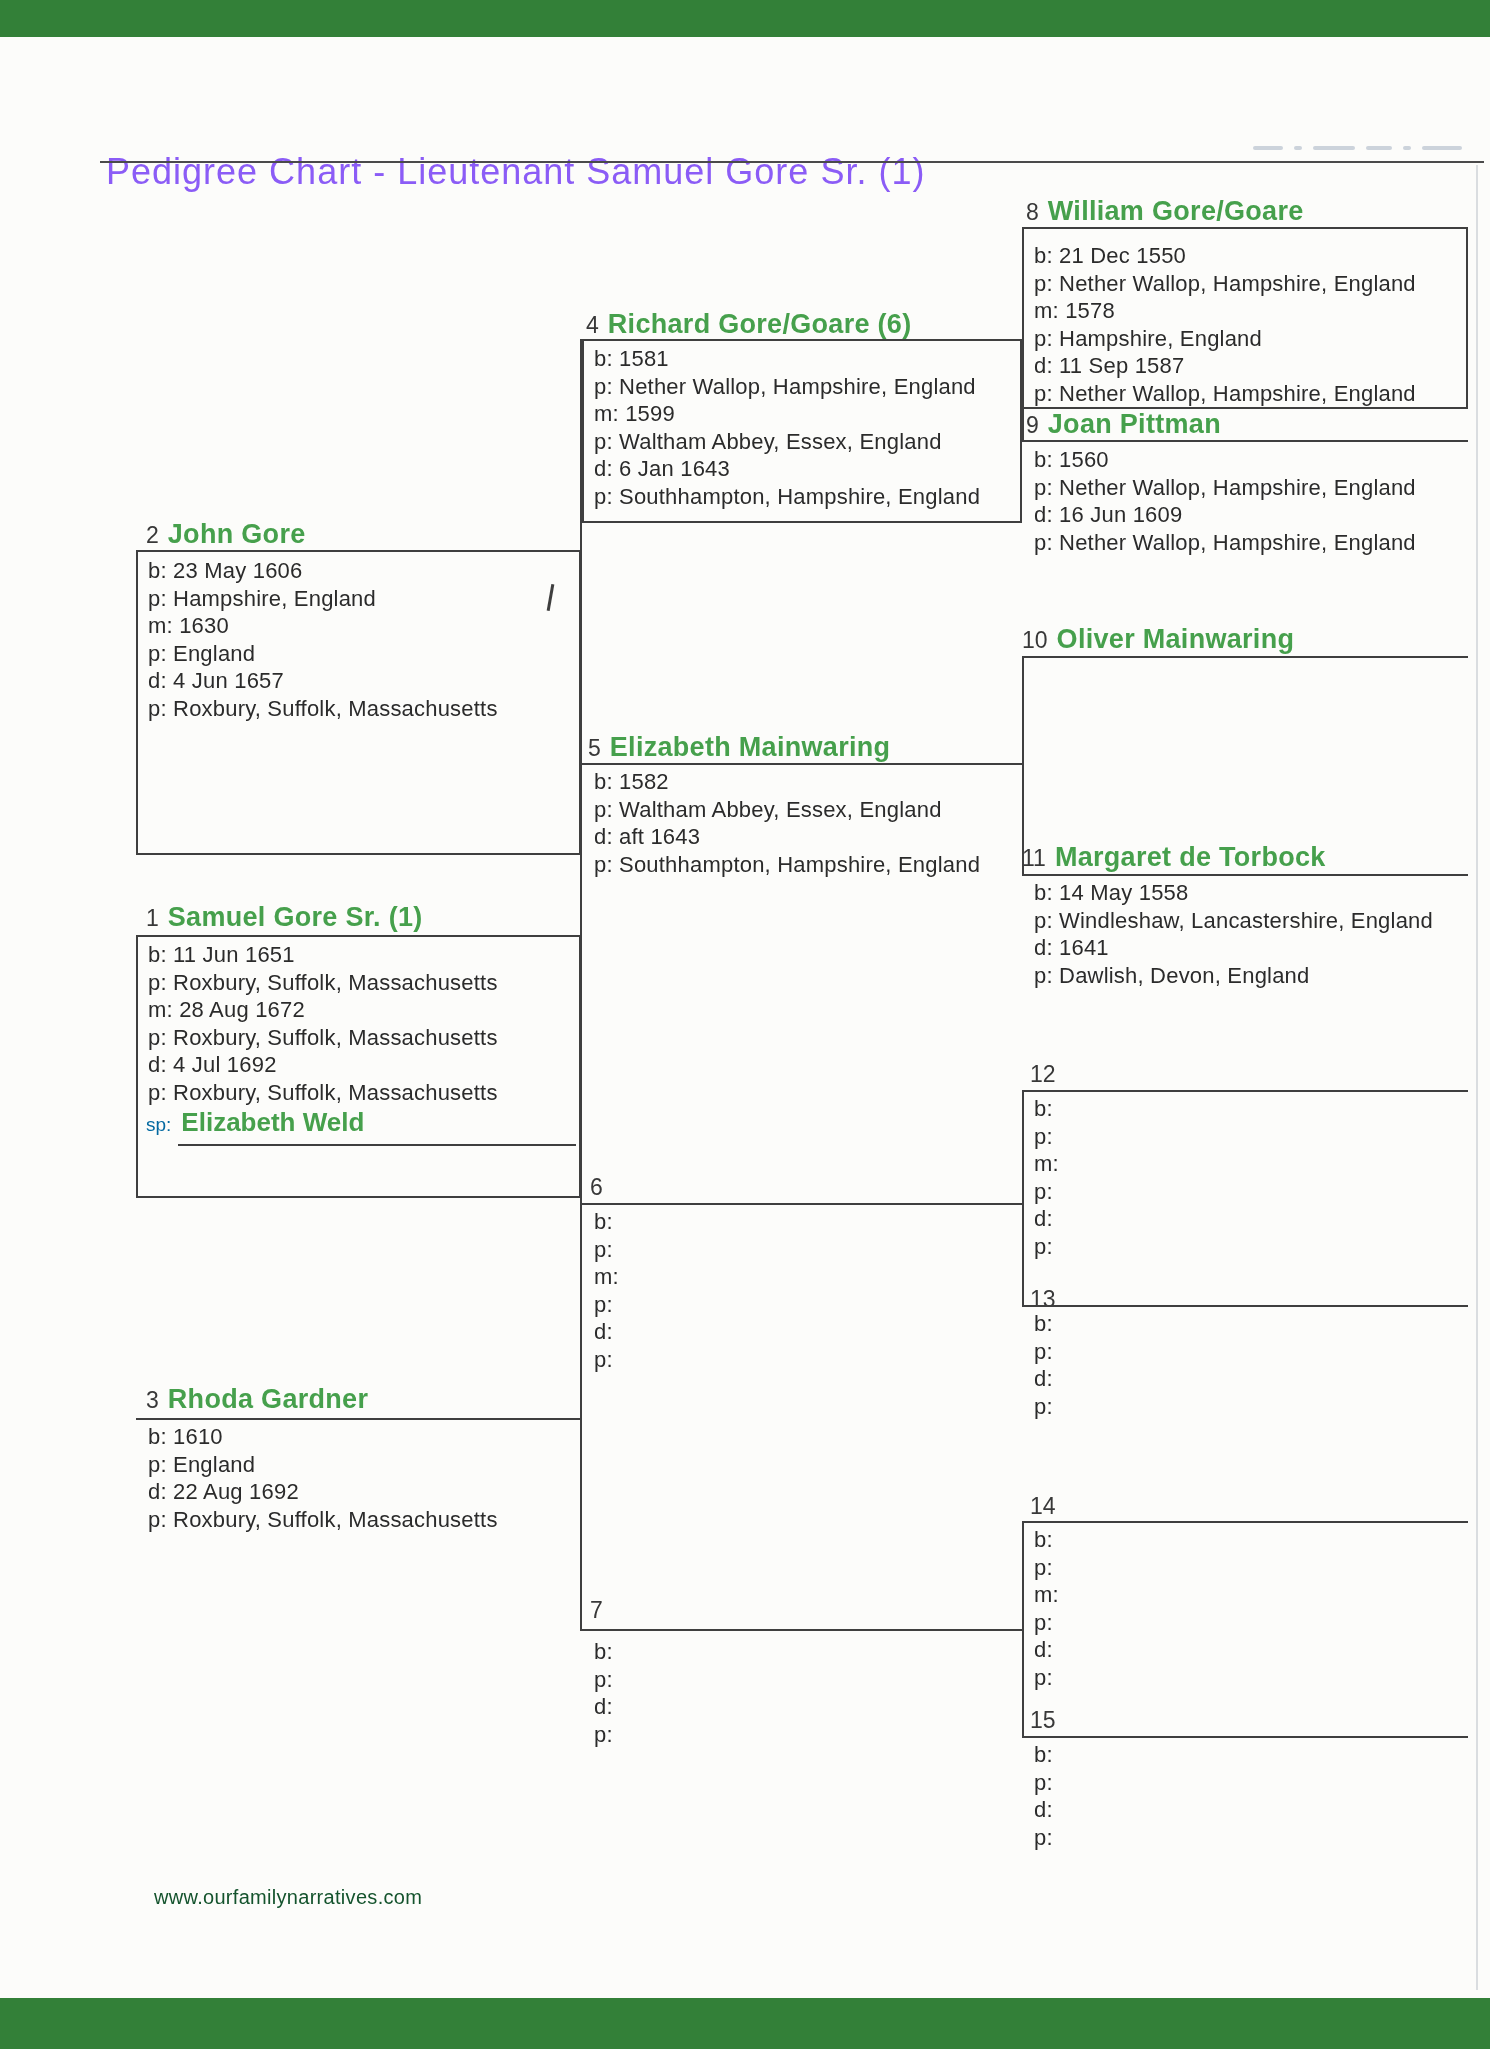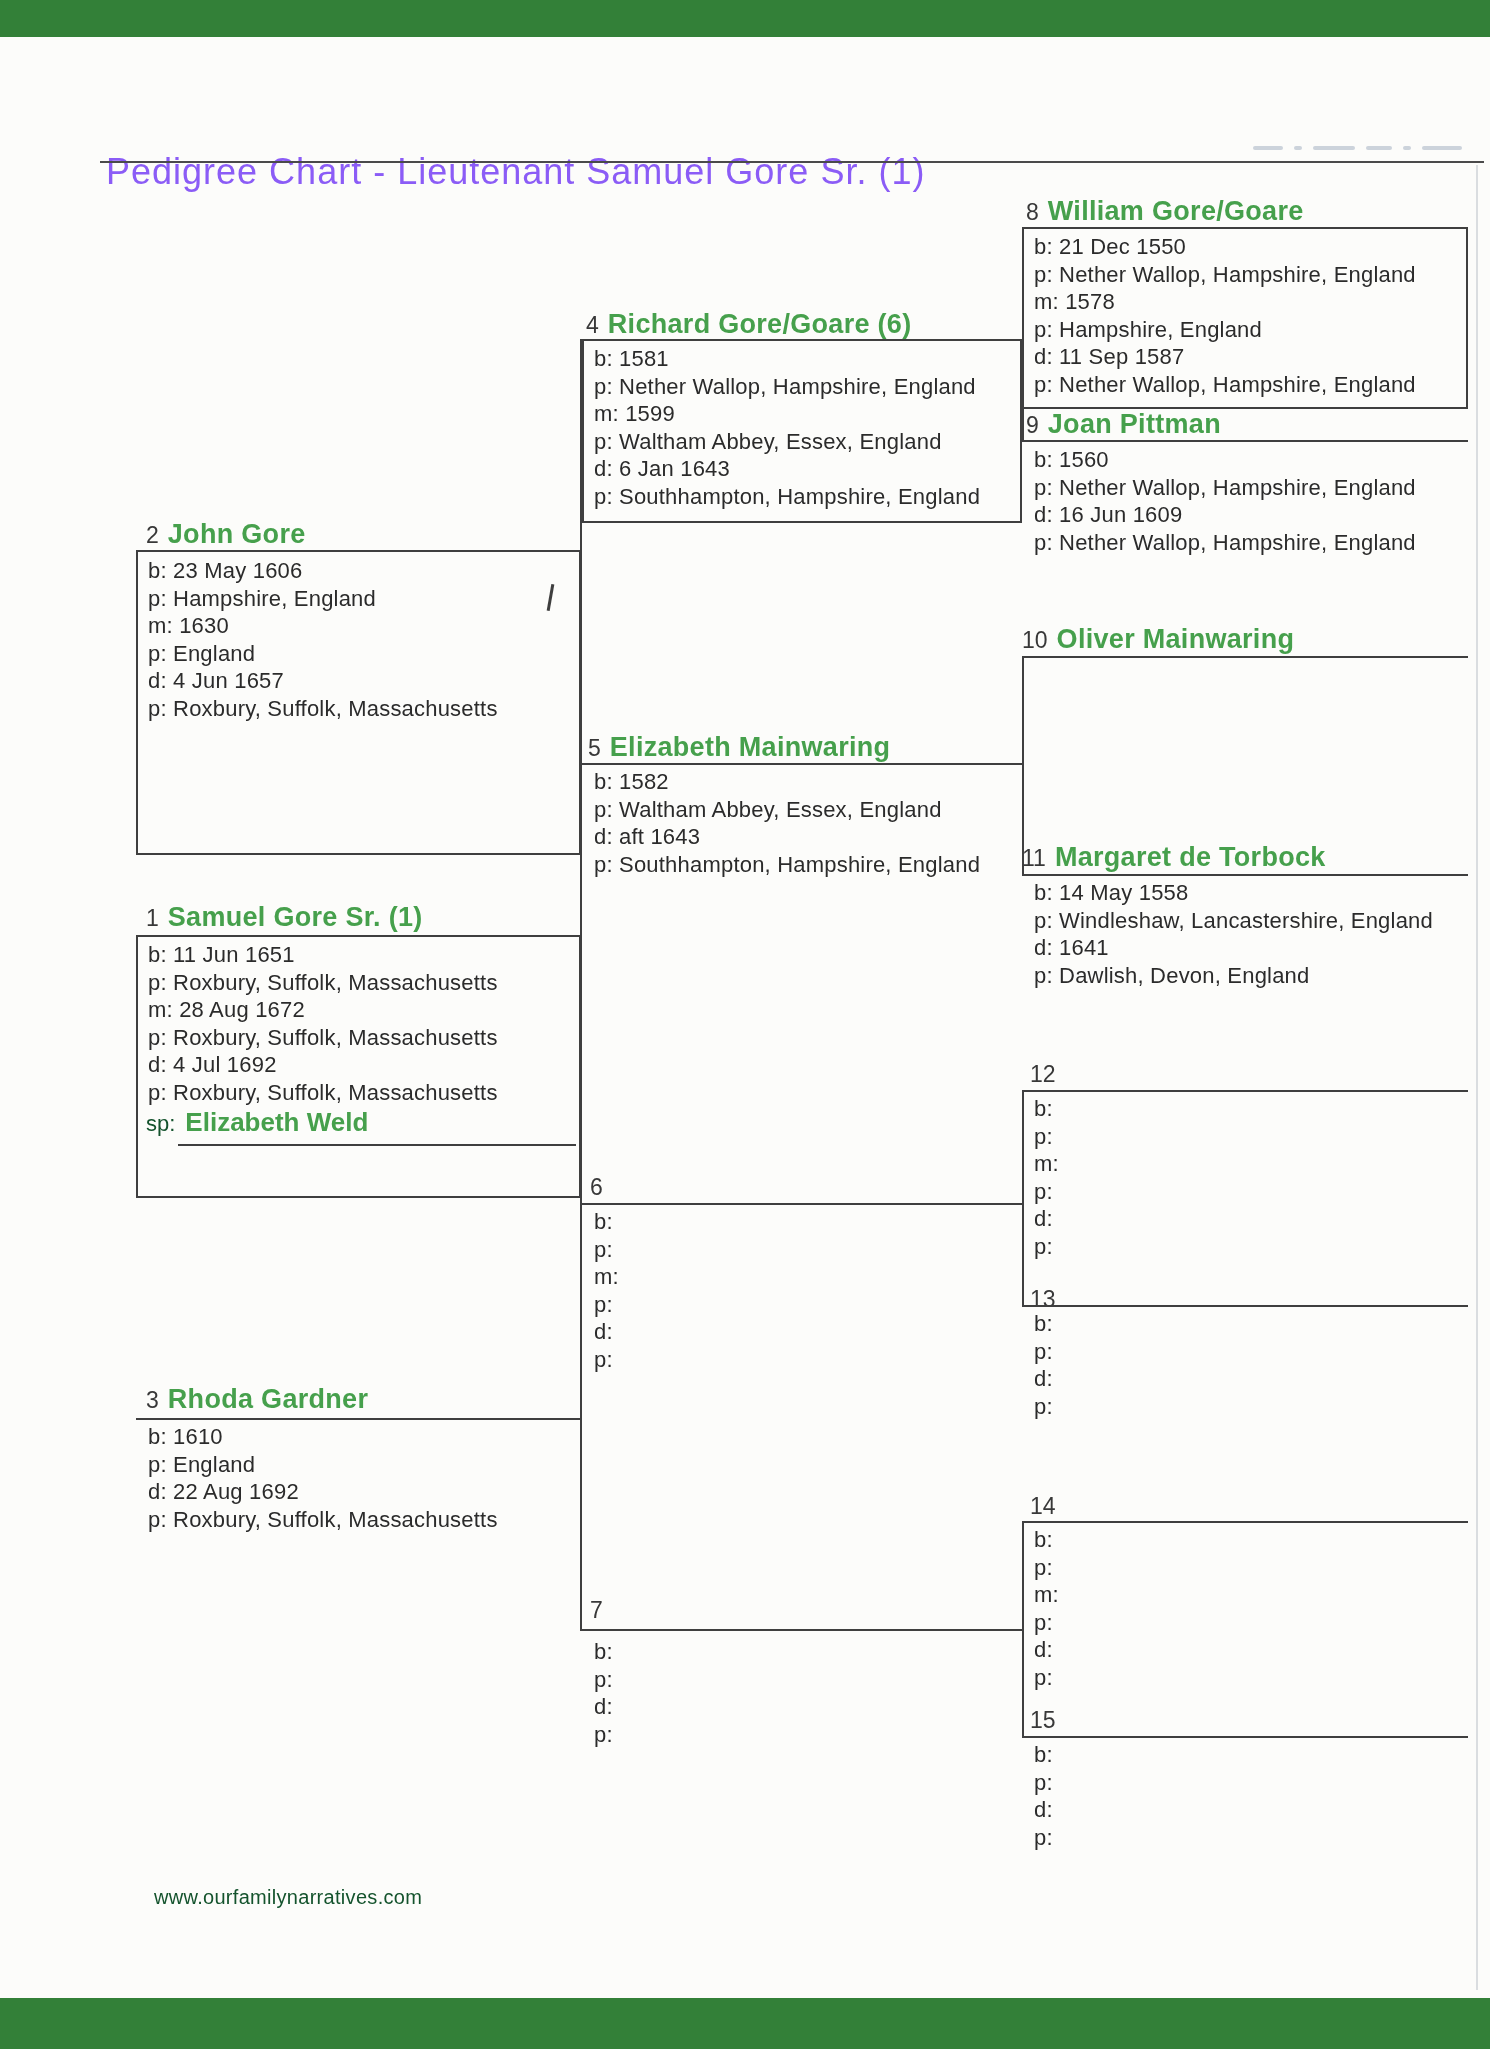--- a/index.html
+++ b/index.html
@@ -10,21 +10,21 @@
   .title{font-size:36px;color:#8b5cf6;letter-spacing:1px;white-space:nowrap;margin-top:33px;}
   .phead{position:absolute;display:flex;gap:9px;align-items:baseline;white-space:nowrap;}
   .num{font-size:23px;color:#383838;}
   .pname{font-size:27px;font-weight:bold;color:#46a04c;letter-spacing:.3px;}
   .details{position:absolute;font-size:22px;line-height:27.5px;color:#2b2b2b;
            letter-spacing:.2px;white-space:nowrap;}
   .box{position:absolute;border:2px solid #3f3f3f;box-sizing:border-box;}
   .hline{position:absolute;height:2px;background:#3f3f3f;}
   .vline{position:absolute;width:2px;background:#3f3f3f;}
   .sprow{position:absolute;display:flex;gap:10px;align-items:baseline;white-space:nowrap;}
-  .splabel{font-size:22px;color:#14532d;}
+  .splabel{font-size:19px;color:#0369a1;}
   .spname{font-size:26px;font-weight:bold;color:#46a04c;}
   .footer-url{position:absolute;font-size:20px;color:#14532d;letter-spacing:.3px;}
   .ghost{position:absolute;display:flex;gap:11px;align-items:center;}
   .ghost i{display:block;height:4px;background:#ccd3db;border-radius:2px;}
   .scan-edge{position:absolute;background:#dadde0;}
   .inkmark{position:absolute;width:3px;height:27px;background:#1c1c1c;opacity:.85;
            transform:rotate(10deg);}
 </style>
 </head>
 <body>
@@ -146,21 +146,21 @@
     <div>p:</div>
     <div>d:</div>
     <div>p:</div>
   </div>
 
   <div class="phead" style="left:1026px;top:196px;">
     <span class="num">8</span>
     <span class="pname">William Gore/Goare</span>
   </div>
   <div class="box" style="left:1022px;top:227px;width:446px;height:182px;"></div>
-  <div class="details" style="left:1034px;top:233px;">
+  <div class="details" style="left:1034px;top:242px;">
     <div>b: 21 Dec 1550</div>
     <div>p: Nether Wallop, Hampshire, England</div>
     <div>m: 1578</div>
     <div>p: Hampshire, England</div>
     <div>d: 11 Sep 1587</div>
     <div>p: Nether Wallop, Hampshire, England</div>
   </div>
 
   <div class="phead" style="left:1026px;top:409px;">
     <span class="num">9</span>

